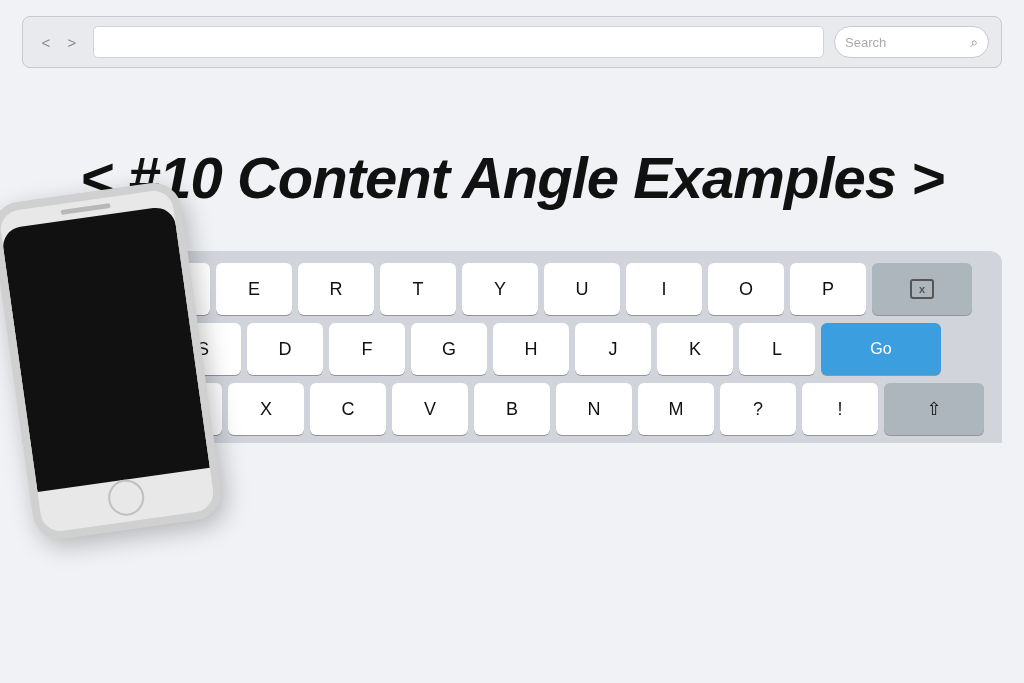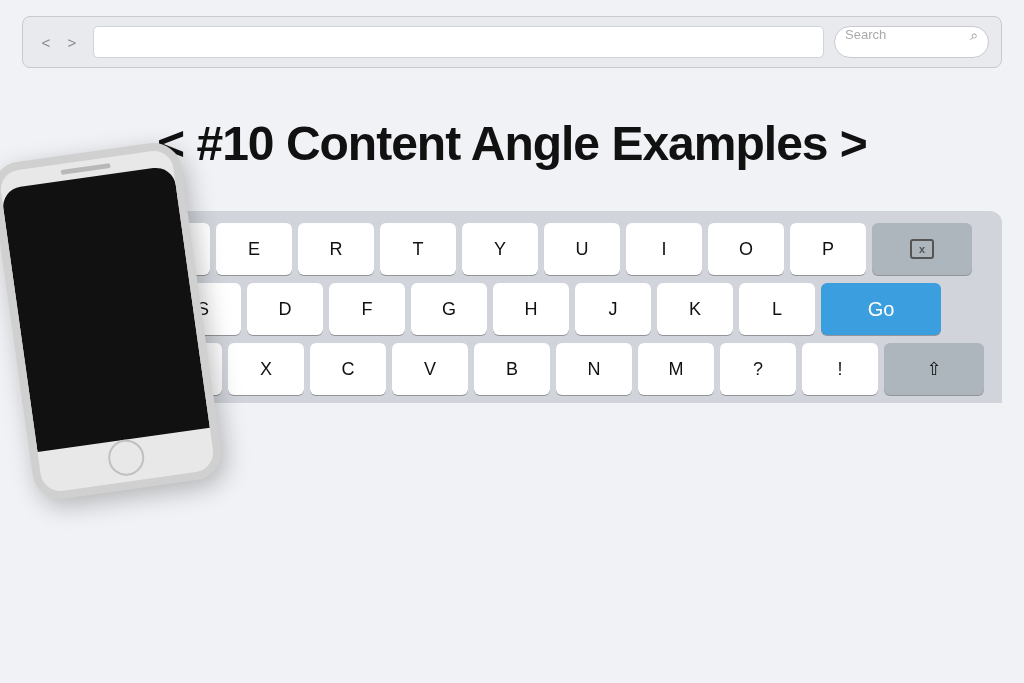--- a/index.html
+++ b/index.html
@@ -54,43 +54,45 @@
       border: 1px solid #d0d3d8;
     }
 
     .search-box {
       width: 155px;
       height: 32px;
       background: white;
       border-radius: 16px;
       border: 1px solid #c8cace;
       display: flex;
+      align-items: center;
       padding: 0 10px;
       gap: 6px;
     }
 
     .search-placeholder {
       font-size: 13px;
       color: #aaa;
       flex: 1;
     }
 
     .search-icon-svg {
       font-size: 14px;
       color: #999;
     }
 
     
     .main-heading {
-      margin-top: 48px;
-      font-size: 48px;
+      margin-top: 76px;
+      font-size: 58px;
       font-weight: 900;
       color: #111;
       letter-spacing: -1px;
       text-align: center;
+      font-style: italic;
     }
 
     
     .keyboard-area {
       position: relative;
       margin-top: 40px;
       width: 980px;
     }
 
     
@@ -127,21 +129,21 @@
     .key-standard {
       width: 76px;
       height: 52px;
     }
 
     .key-go {
       width: 120px;
       height: 52px;
       background: #3b9ede;
       color: white;
-      font-size: 20px;
+      font-size: 16px;
       font-weight: 500;
     }
 
     .key-shift {
       width: 100px;
       height: 52px;
       background: #adb5bd;
     }
 
     .key-backspace {

